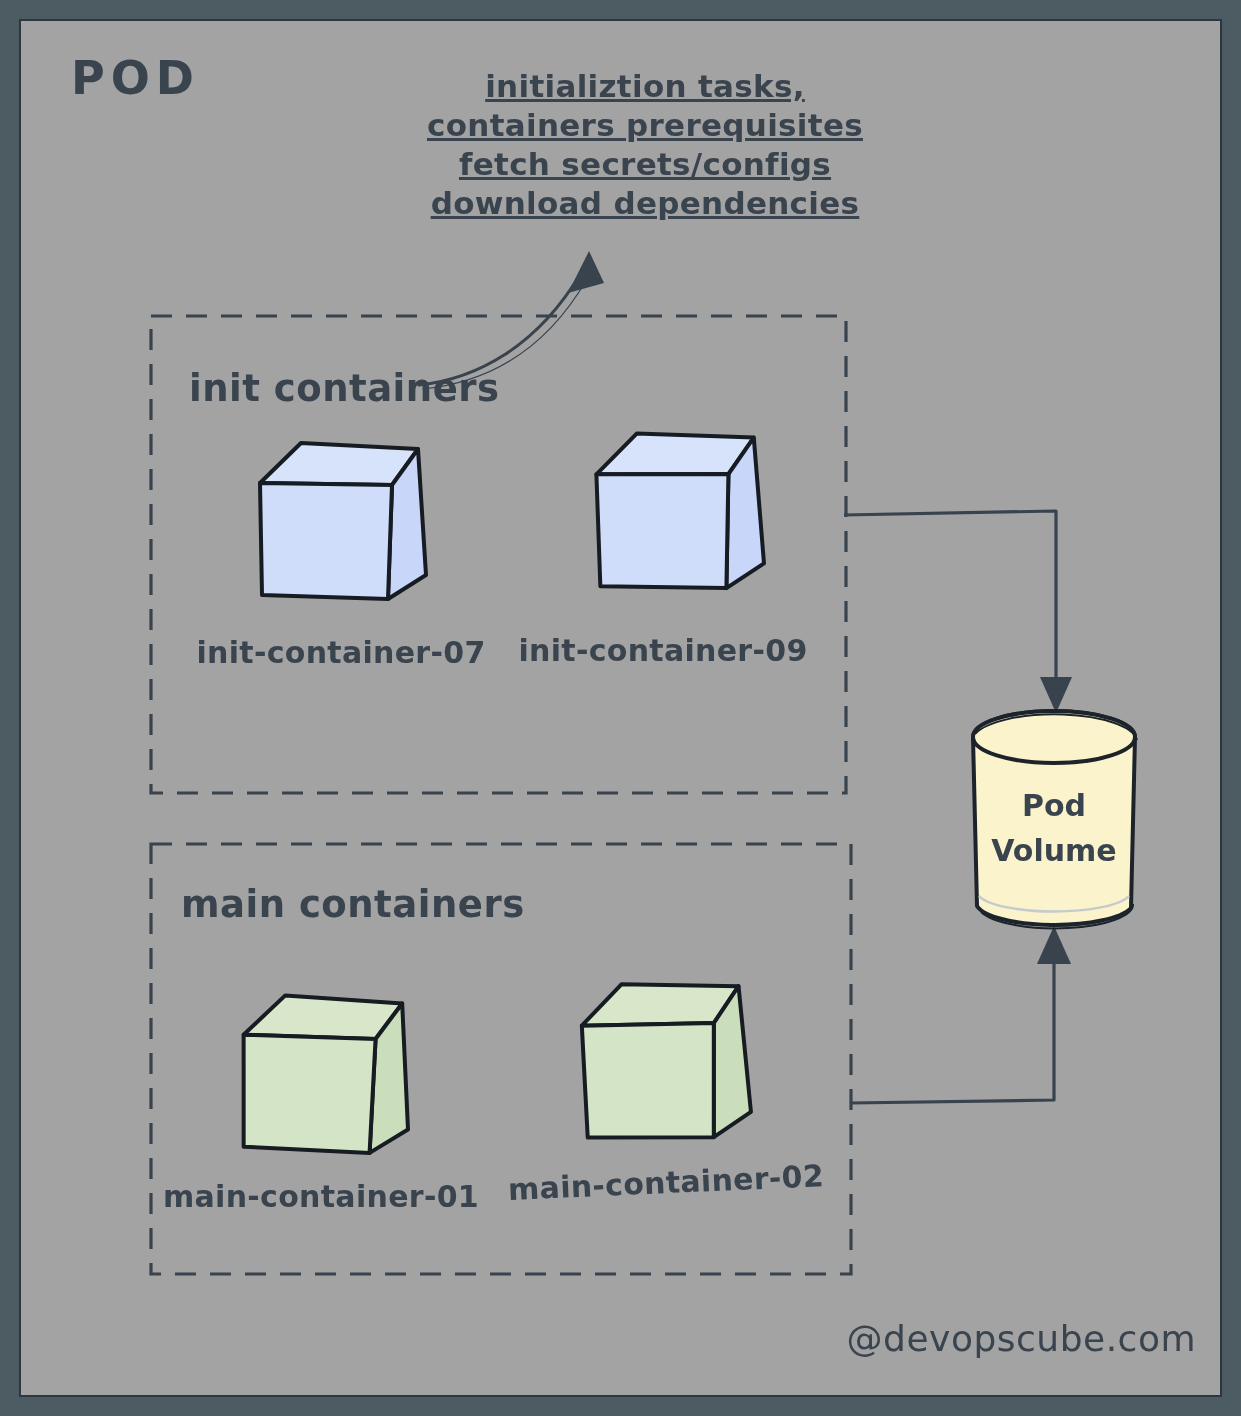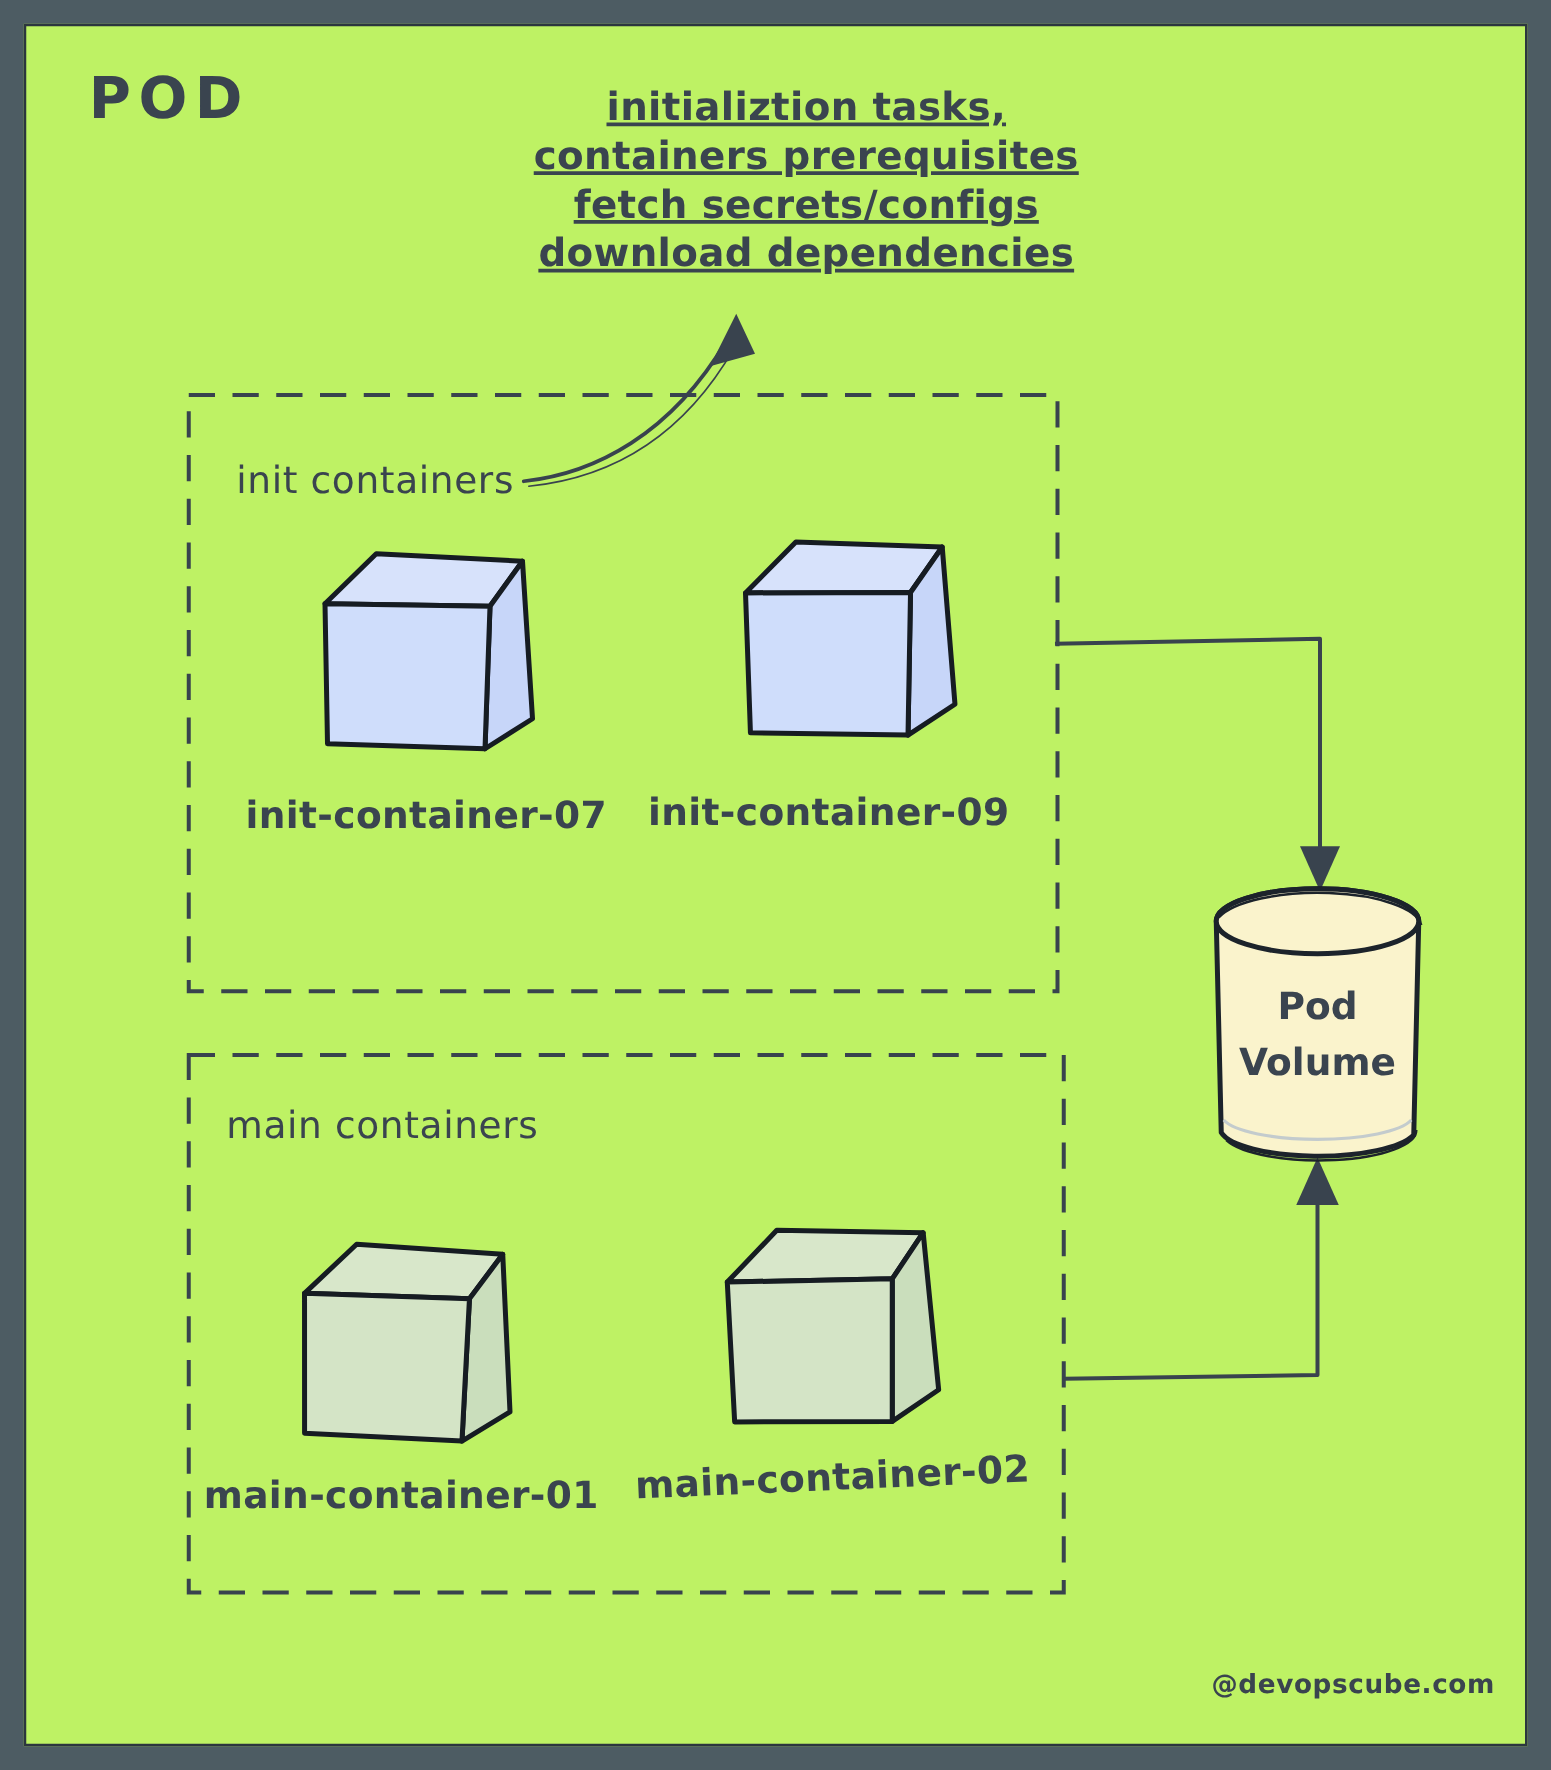--- a/index.html
+++ b/index.html
@@ -6,50 +6,50 @@
   body{
     width:1241px;height:1416px;
     background:#4d5c63;
     font-family:"DejaVu Sans", sans-serif;
     position:relative;
     overflow:hidden;
   }
   .canvas{
     position:absolute;left:19px;top:19px;
     width:1199px;height:1374px;
-    background:#bef264;
+    background:#a3a3a3;
     border:2.5px solid #2c363e;
   }
   .abs{position:absolute;}
   .ink{color:#3a444f;}
   .title{
     left:50px;top:30px;
     font-size:46px;font-weight:bold;letter-spacing:6px;
   }
   .annotation{
     left:354px;top:46px;width:540px;
     text-align:center;
     font-size:31px;line-height:39px;font-weight:600;
     letter-spacing:0.3px;
     text-decoration:underline;
   }
   .group-label{
-    font-size:30px;font-weight:400;letter-spacing:0.5px;
+    font-size:37px;font-weight:700;letter-spacing:0.5px;
   }
   .cube-label{
     font-size:30px;font-weight:600;letter-spacing:0.3px;
     text-align:center;width:320px;
   }
   .volume-label{
     left:948px;top:762px;width:170px;
     text-align:center;font-size:30px;line-height:45px;font-weight:600;
   }
   .watermark{
     right:24px;bottom:36px;
-    font-size:21px;font-weight:700;letter-spacing:0.5px;
+    font-size:36px;font-weight:400;letter-spacing:0.5px;
   }
   svg.shapes{position:absolute;left:0;top:0;}
   .cube-blue{--top:#d7e2fb;--front:#cfddfb;--side:#c7d6f9;}
   .cube-green{--top:#d8e7ca;--front:#d4e4c6;--side:#cadebc;}
 </style>
 </head>
 <body>
 
 <div class="canvas">
 

